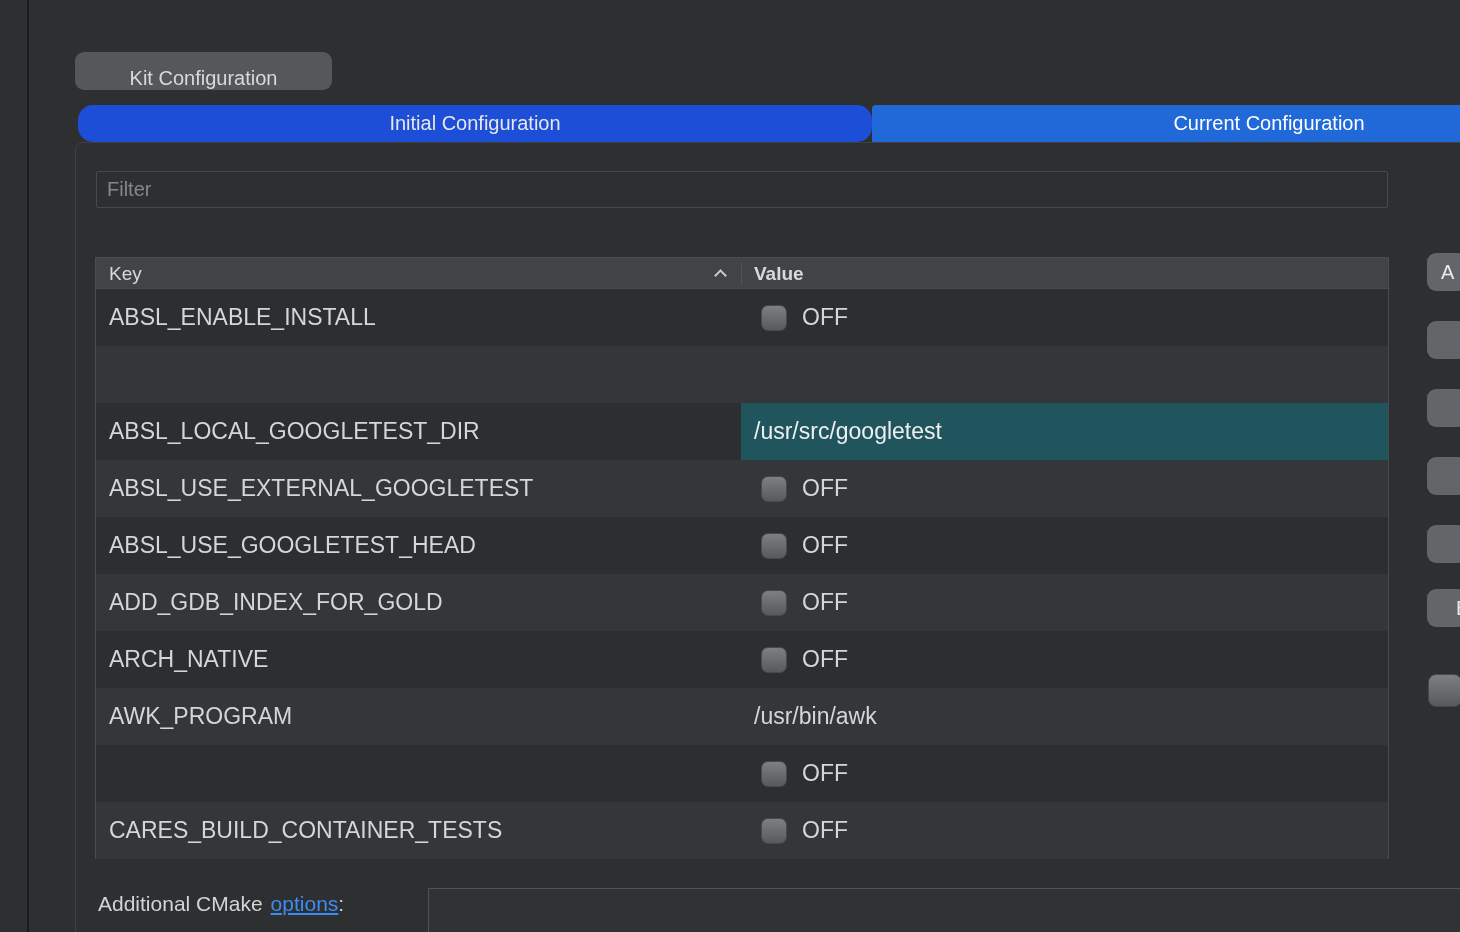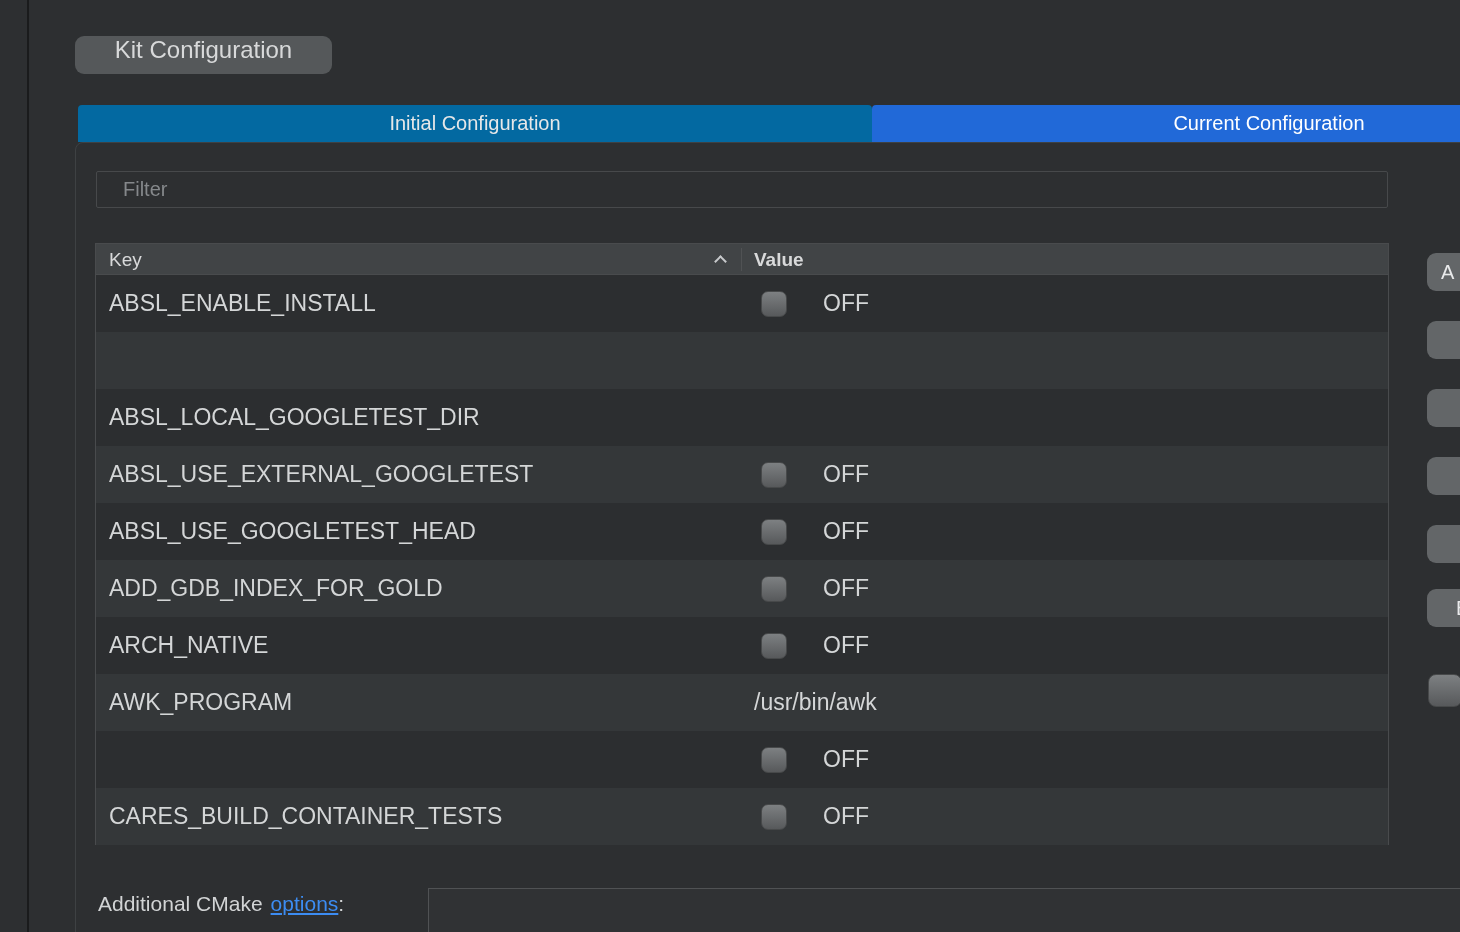--- a/index.html
+++ b/index.html
@@ -7,52 +7,52 @@
   .screen {
     position:relative; width:1460px; height:932px; overflow:hidden;
     background:#2d2f31;
     font-family:"Liberation Sans","DejaVu Sans",sans-serif;
     color:#d4d6d7;
   }
   .left-divider { position:absolute; left:27px; top:0; width:2px; height:932px; background:#1a1b1c; }
 
   
   .kit-btn {
-    position:absolute; left:75px; top:36px; width:257px; height:38px;
+    position:absolute; left:75px; top:52px; width:257px; height:38px;
     background:#55585a; border:none; border-radius:9px;
-    color:#d8d9da; font-size:24px; font-family:inherit;
-    display:flex; align-items:flex-start; justify-content:center;
+    color:#d8d9da; font-size:20px; font-family:inherit;
+    display:flex; align-items:flex-end; justify-content:center;
   }
 
   
   .tab-bar { position:absolute; left:78px; top:105px; height:37px; display:flex; }
   .tab {
     width:794px; height:37px; display:flex; align-items:center; justify-content:center;
     font-size:20px; border-radius:4px 4px 0 0; cursor:default;
   }
-  .tab-initial { background:#0369a1; color:#e6e7e8; }
+  .tab-initial { background:#1d4ed8; color:#e6e7e8;border-radius:15px; }
   .tab-current { background:#2169d8; color:#ffffff; }
 
   
   .panel {
     position:absolute; left:75px; top:142px; width:1420px; height:900px;
     border:1px solid #3e4143; border-radius:8px 0 0 0;
   }
 
   
   .filter-input {
     position:absolute; left:96px; top:171px; width:1292px; height:37px;
     background:#2d2f31; border:1px solid #47494b; border-radius:2px;
-    color:#d4d6d7; font-size:20px; font-family:inherit; padding:0 26px;
+    color:#d4d6d7; font-size:20px; font-family:inherit; padding:0 10px;
   }
   .filter-input::placeholder { color:#85888b; opacity:1; }
 
   
   .table {
-    position:absolute; left:95px; top:243px; width:1294px; height:602px;
+    position:absolute; left:95px; top:257px; width:1294px; height:602px;
     border:1px solid #494b4d; background:#14b8a6;
   }
   .thead {
     position:relative; height:31px; background:#414446;
     border-bottom:1px solid #494b4d; font-size:19px; color:#d8d9da;
   }
   .th-key { position:absolute; left:13px; top:0; line-height:31px; }
   .th-value { position:absolute; left:658px; top:0; line-height:31px;font-weight:bold; }
   .col-divider { position:absolute; left:645px; top:4px; width:1px; height:23px; background:#505254; }
   .sort-caret {
@@ -66,21 +66,21 @@
   .cell-value {
     position:absolute; left:645px; top:0; width:647px; height:57px;
     display:flex; align-items:center;
   }
   .cell-value.selected-cell { background:#21555d; }
   .checkbox {
     width:26px; height:26px; margin-left:20px; flex:0 0 auto;
     border-radius:7px; background:linear-gradient(180deg,#7d8082 0%,#57595b 100%);
     border:1px solid #47494a;
   }
-  .off-label { margin-left:36px; color:#d4d6d7; }
+  .off-label { margin-left:15px; color:#d4d6d7; }
   .value-text { padding-left:13px; color:#d4d6d7; white-space:nowrap; }
   .selected-cell .value-text { color:#edeff0; }
 
   
   .side-button {
     position:absolute; left:1427px; width:130px; height:38px;
     background:#636668; border:none; border-radius:9px;
     color:#e9eaeb; font-size:20px; font-family:inherit;
     display:flex; align-items:center; text-align:left;
   }
@@ -145,20 +145,23 @@
           <div class="cell-value">
             <span class="checkbox"></span>
             <span class="off-label">OFF</span>
           </div>
         </div>
         <div class="trow light">
           <div class="cell-value"></div>
         </div>
         <div class="trow dark">
           <div class="cell-key">ABSL_LOCAL_GOOGLETEST_DIR</div>
+          <div class="cell-value selected-cell">
+            <span class="value-text">/usr/src/googletest</span>
+          </div>
         </div>
         <div class="trow light">
           <div class="cell-key">ABSL_USE_EXTERNAL_GOOGLETEST</div>
           <div class="cell-value">
             <span class="checkbox"></span>
             <span class="off-label">OFF</span>
           </div>
         </div>
         <div class="trow dark">
           <div class="cell-key">ABSL_USE_GOOGLETEST_HEAD</div>

